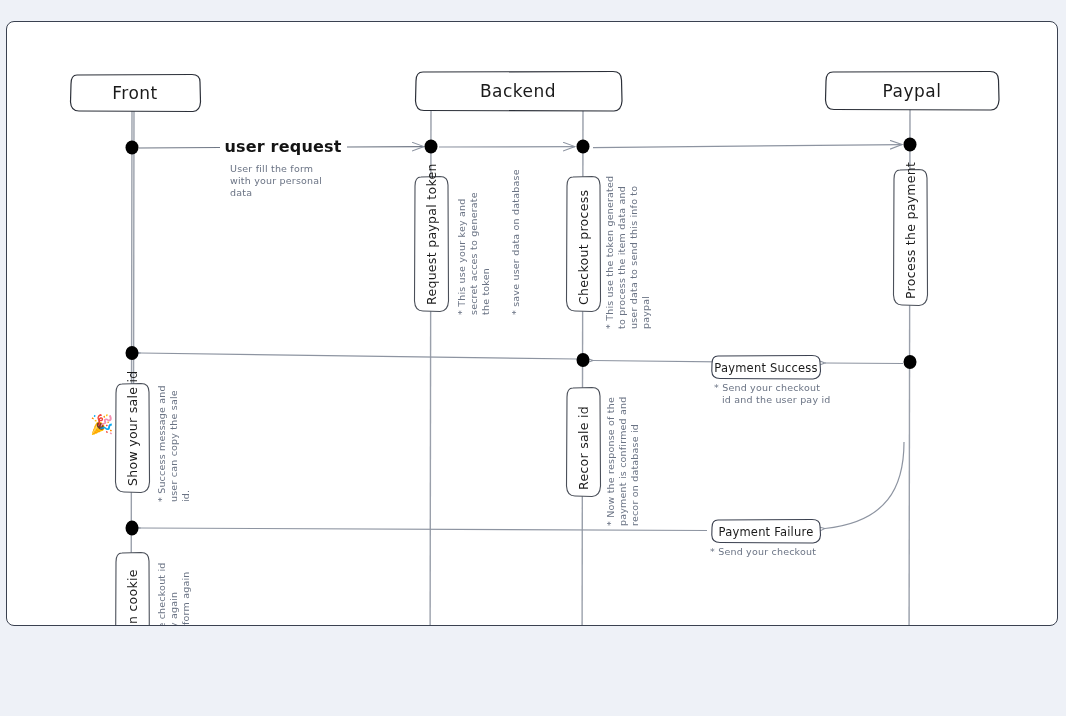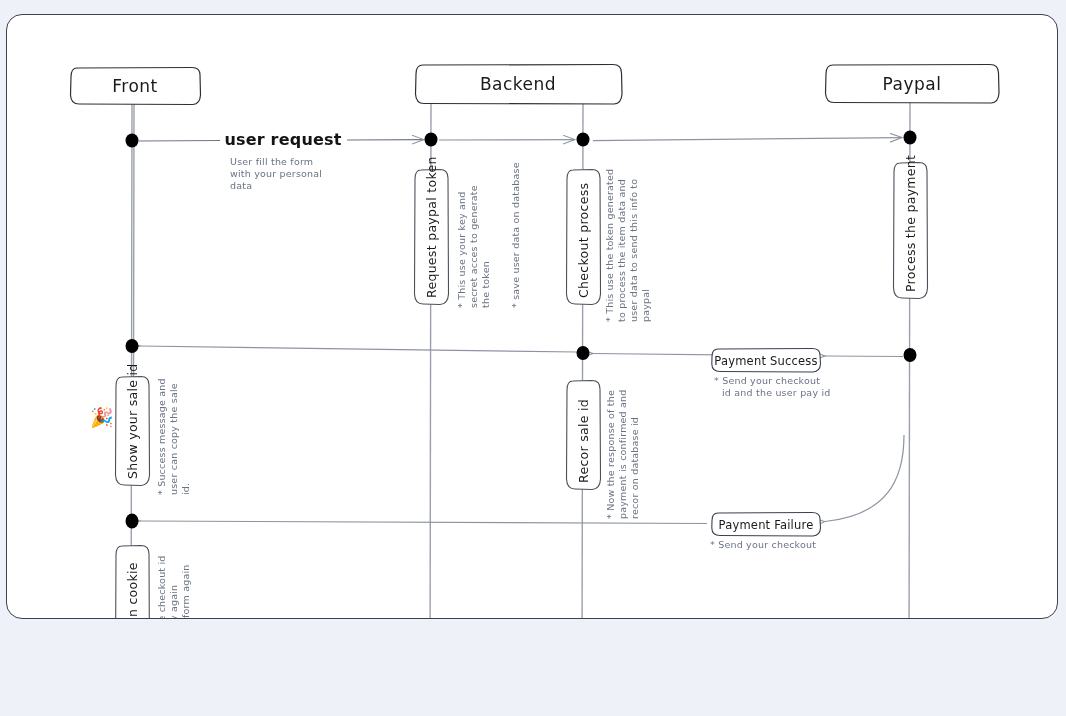--- a/index.html
+++ b/index.html
@@ -11,25 +11,25 @@
     font-family: "DejaVu Sans", sans-serif;
   }
   #app {
     position: relative;
     width: 1066px;
     height: 716px;
     background: #eef1f7;
   }
   #canvas {
     position: absolute;
-    left: 6px; top: 14px;
+    left: 6px; top: 21px;
     width: 1052px; height: 605px;
     background: #ffffff;
     border: 1.3px solid #3a4150;
-    border-radius: 16px;
+    border-radius: 8px;
     overflow: hidden;
   }
   svg#diagram {
     position: absolute;
     left: 0; top: 0;
     width: 1052px; height: 700px;
     display: block;
   }
   .hand-text {
     font-family: "DejaVu Sans", sans-serif;

